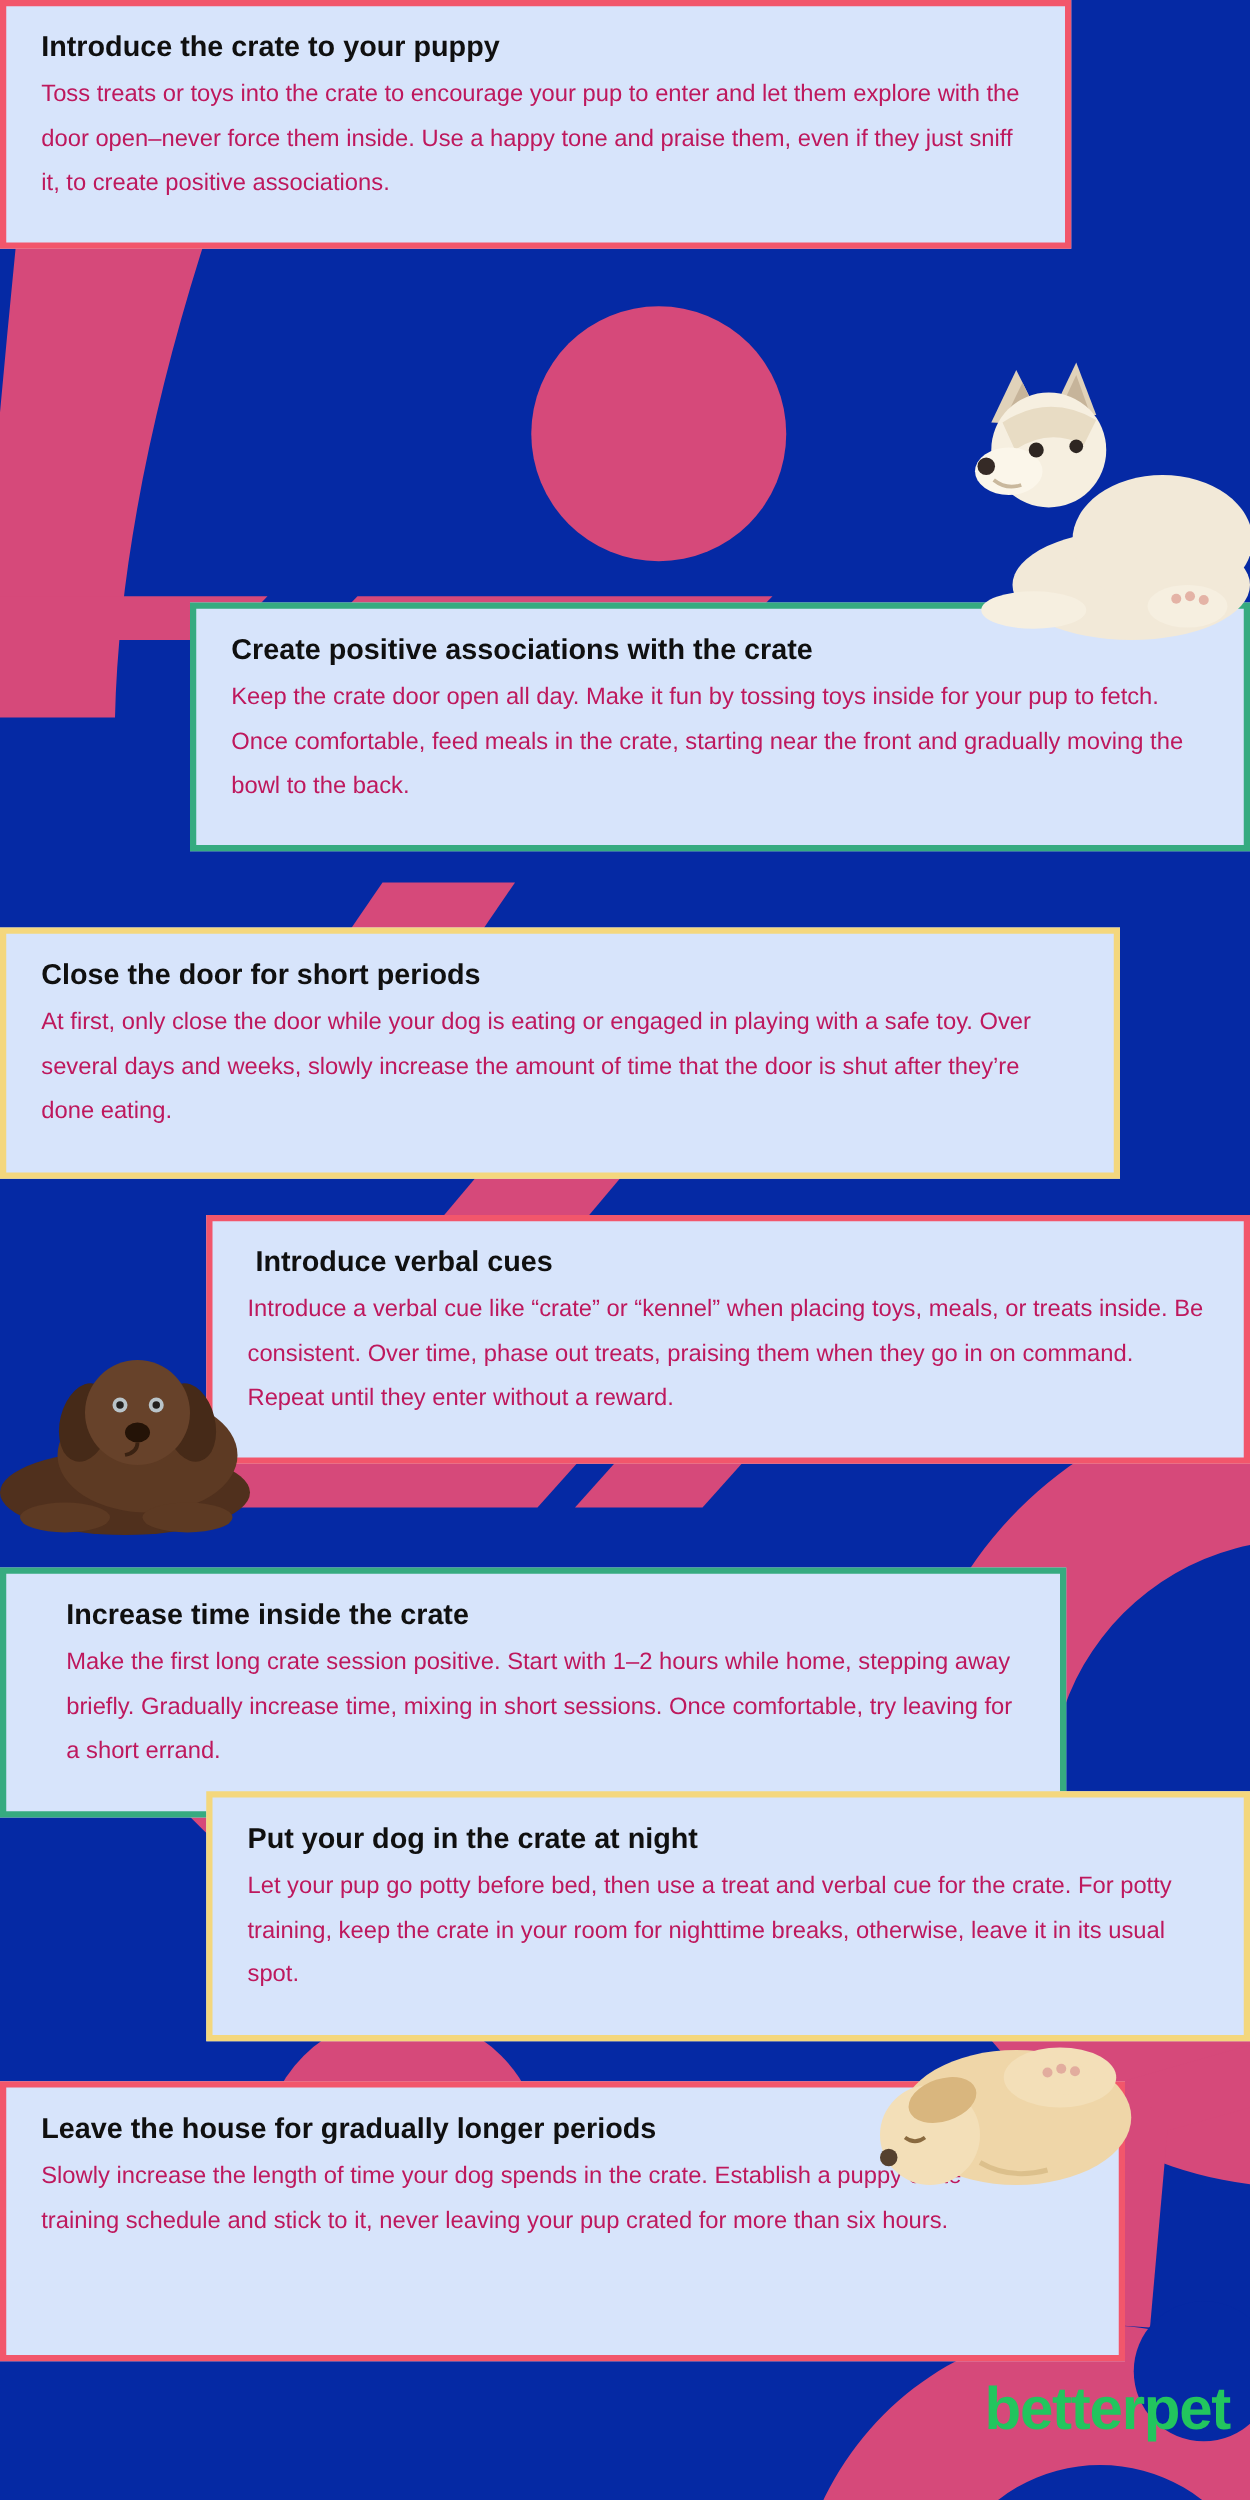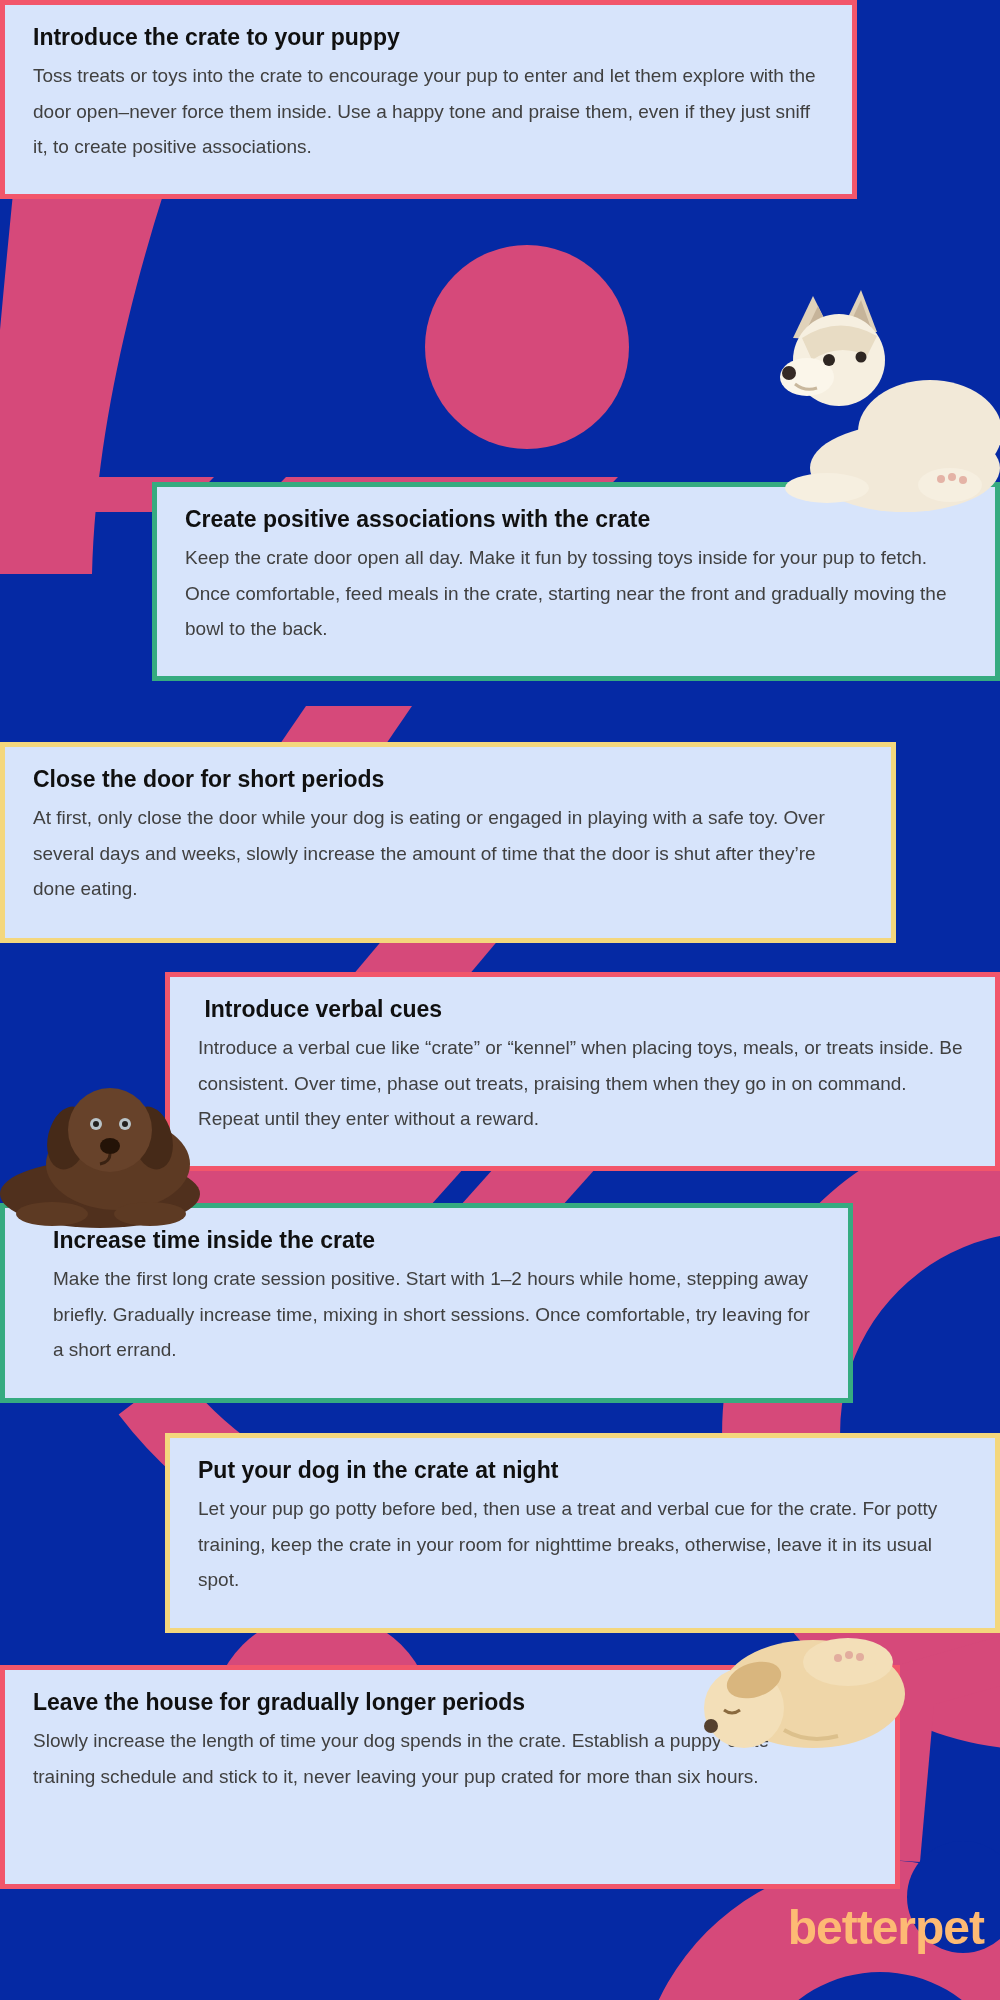--- a/index.html
+++ b/index.html
@@ -5,33 +5,33 @@
   html,body{margin:0;padding:0;}
   body{font-family:"Liberation Sans","DejaVu Sans",sans-serif;}
   .stage{position:relative;width:1000px;height:2000px;background:#0529a4;overflow:hidden;}
   .deco{position:absolute;left:0;top:0;z-index:1;}
   .header{position:absolute;left:0;top:0;width:100%;z-index:2;text-align:center;color:#ffffff;}
   .header h1{margin:34px 0 0 0;font-size:46px;font-weight:bold;letter-spacing:-0.5px;}
   .header p{margin:16px auto 0 auto;max-width:770px;font-size:26px;line-height:1.7;font-weight:400;}
   .card{position:absolute;box-sizing:border-box;background:#d7e4fb;border:5px solid #0369a1;
         padding:19px 28px;z-index:3;}
   .card h2{margin:0 0 7px 0;font-size:23px;font-weight:bold;color:#101010;white-space:pre;}
-  .card p{margin:0;font-size:19px;line-height:1.87;color:#404040;max-width:800px;}
+  .card p{margin:0;font-size:19px;line-height:1.87;color:#be185d;max-width:800px;}
   .b-pink{border-color:#f2566b;}
   .b-green{border-color:#36ab80;}
   .b-yellow{border-color:#f4d77d;}
   .card1{left:0;top:278;width:857px;height:199px;}
   .card2{left:152px;top:482px;width:848px;height:199px;}
   .card3{left:0;top:742px;width:896px;height:201px;}
   .card4{left:165px;top:972px;width:835px;height:199px;}
-  .card5{left:0;top:1203px;width:853px;height:200px;padding-left:48px;}
+  .card5{left:0;top:1254px;width:853px;height:200px;padding-left:48px;}
   .card6{left:165px;top:1433px;width:835px;height:200px;}
   .card7{left:0;top:1665px;width:900px;height:224px;}
   .puppy{position:absolute;z-index:4;}
-  .logo{position:absolute;right:16px;top:1900px;z-index:4;color:#fdba74;
+  .logo{position:absolute;right:16px;top:1900px;z-index:4;color:#22c55e;
         font-size:48px;font-weight:bold;letter-spacing:-1px;}
 </style>
 </head>
 <body>
 
 <div class="stage">
 
   <svg class="deco" width="1000" height="2000" viewBox="0 0 1000 2000">
     <g fill="#d6497a">
       <path d="M 34,0 L 236,0 C 152,196 96,402 92,574 L 0,574 L 0,330 C 10,220 21,110 34,0 Z"></path>

